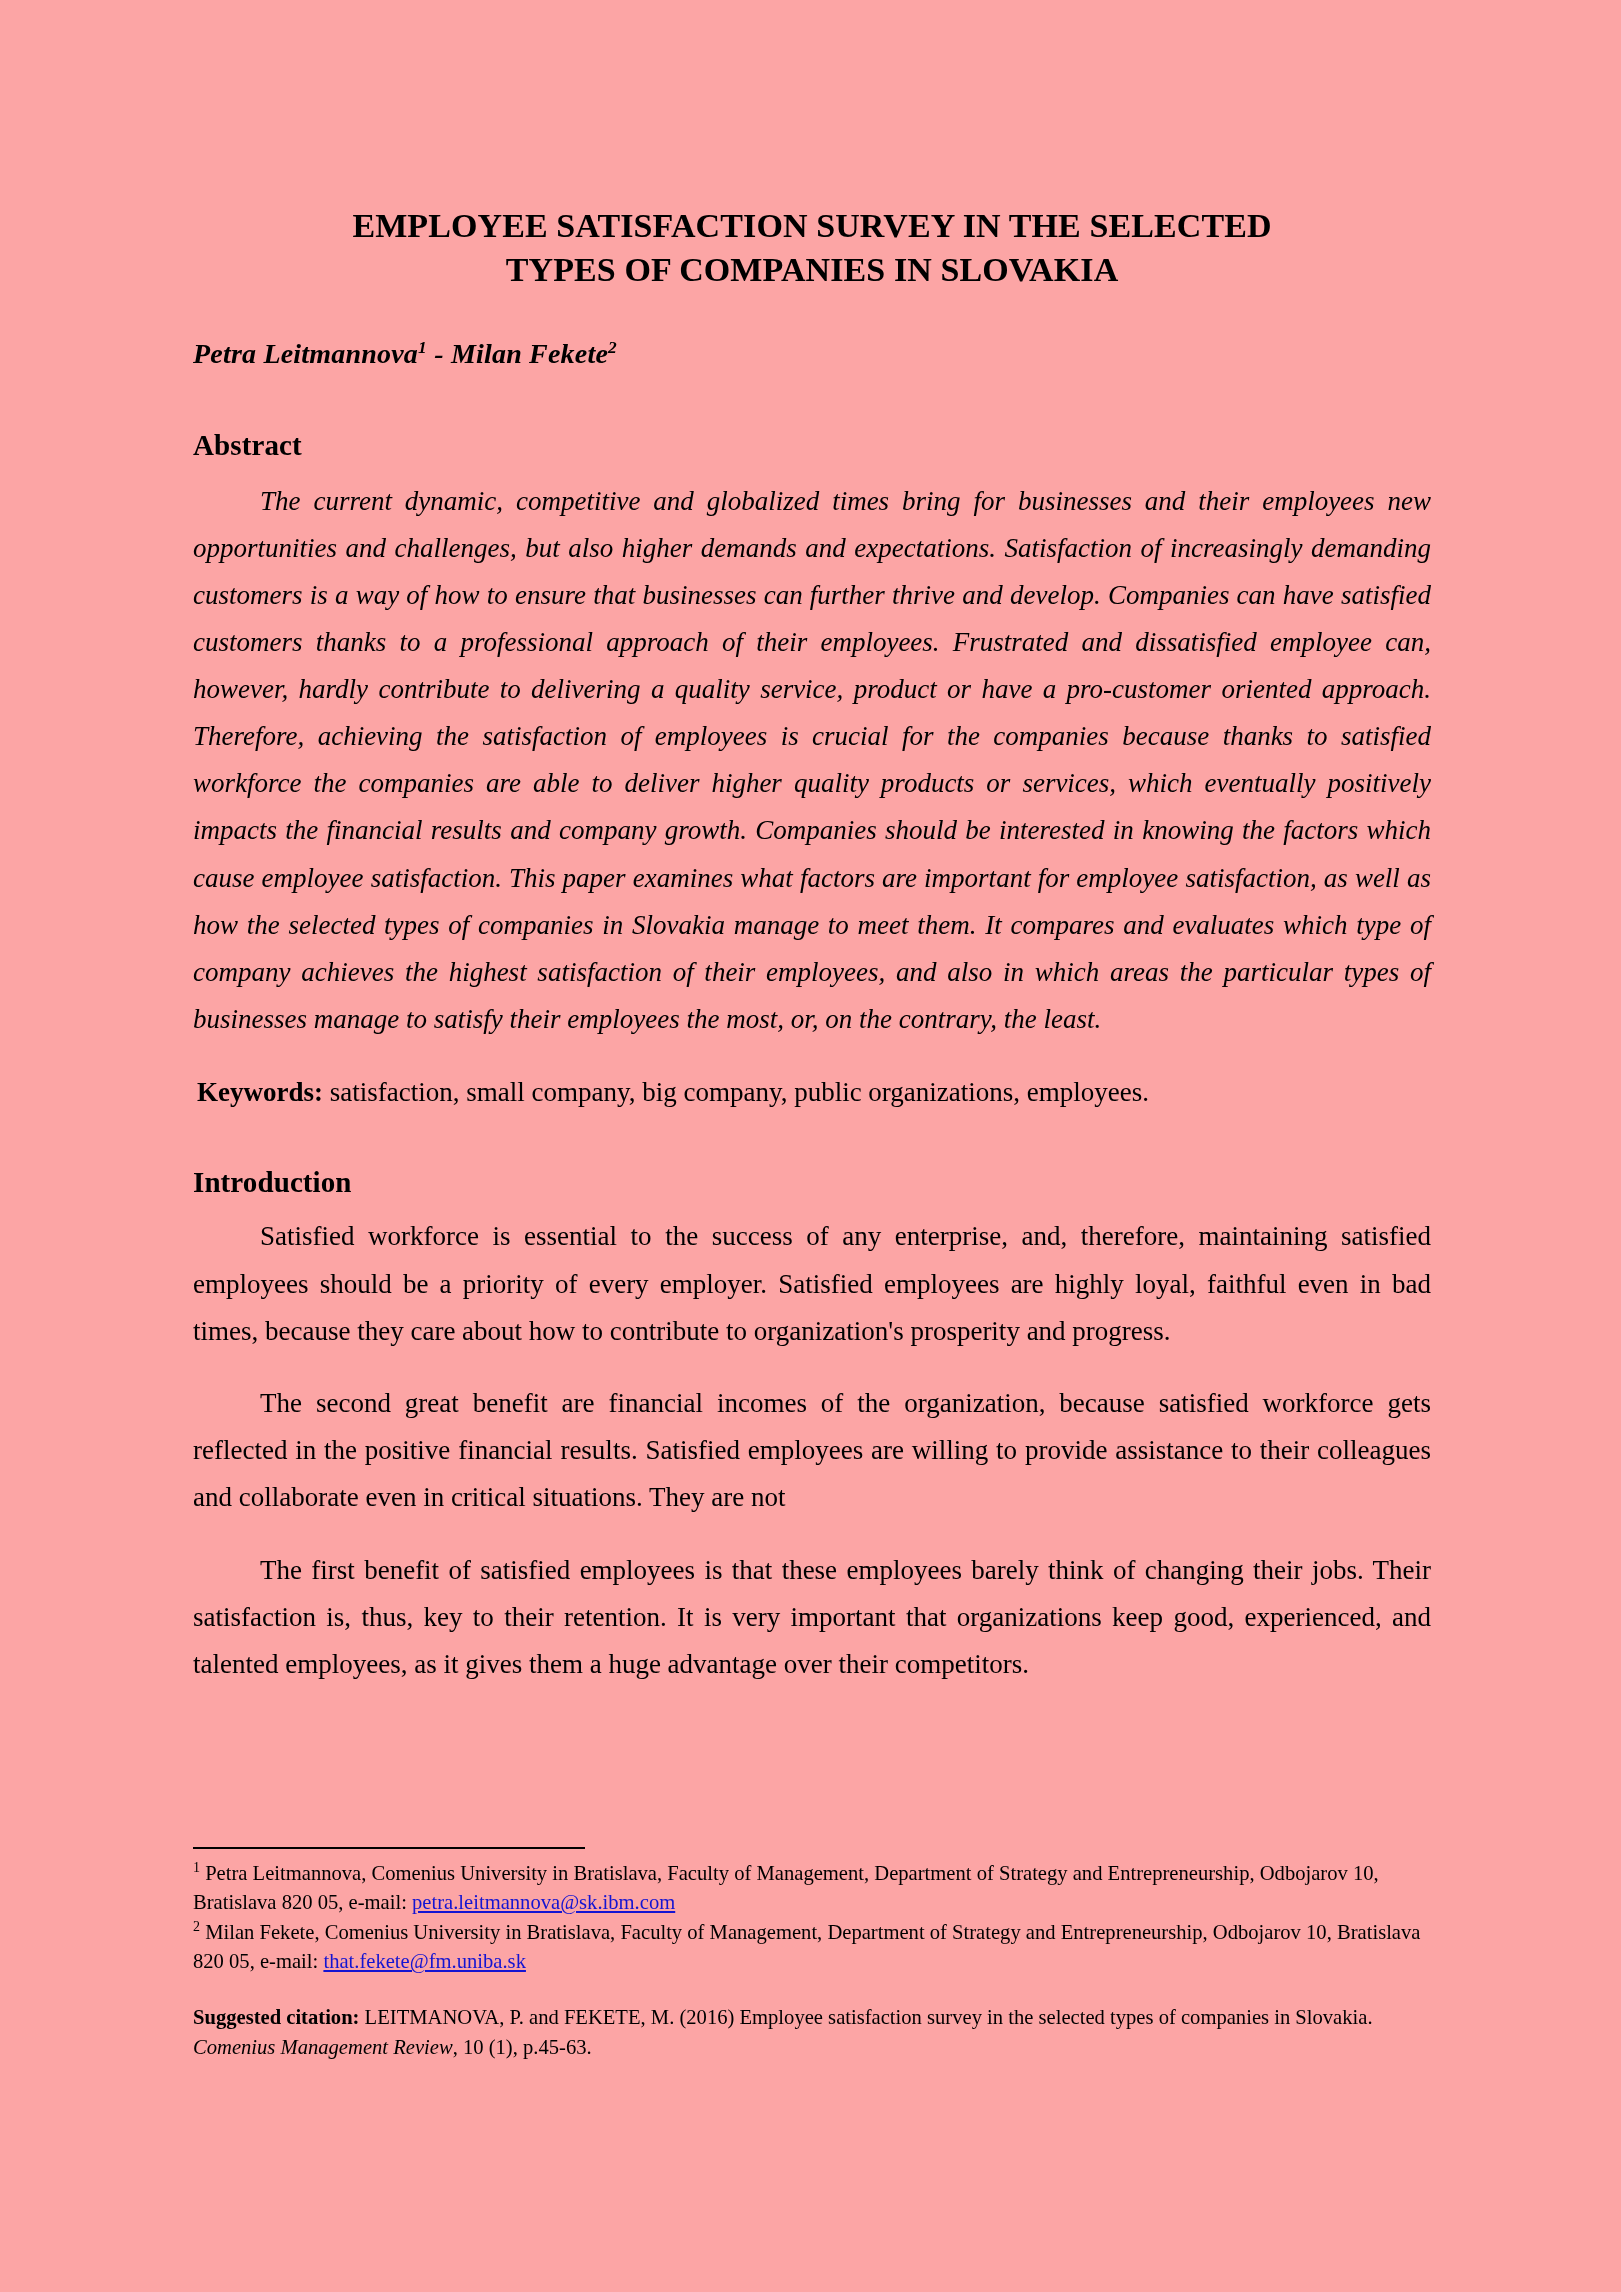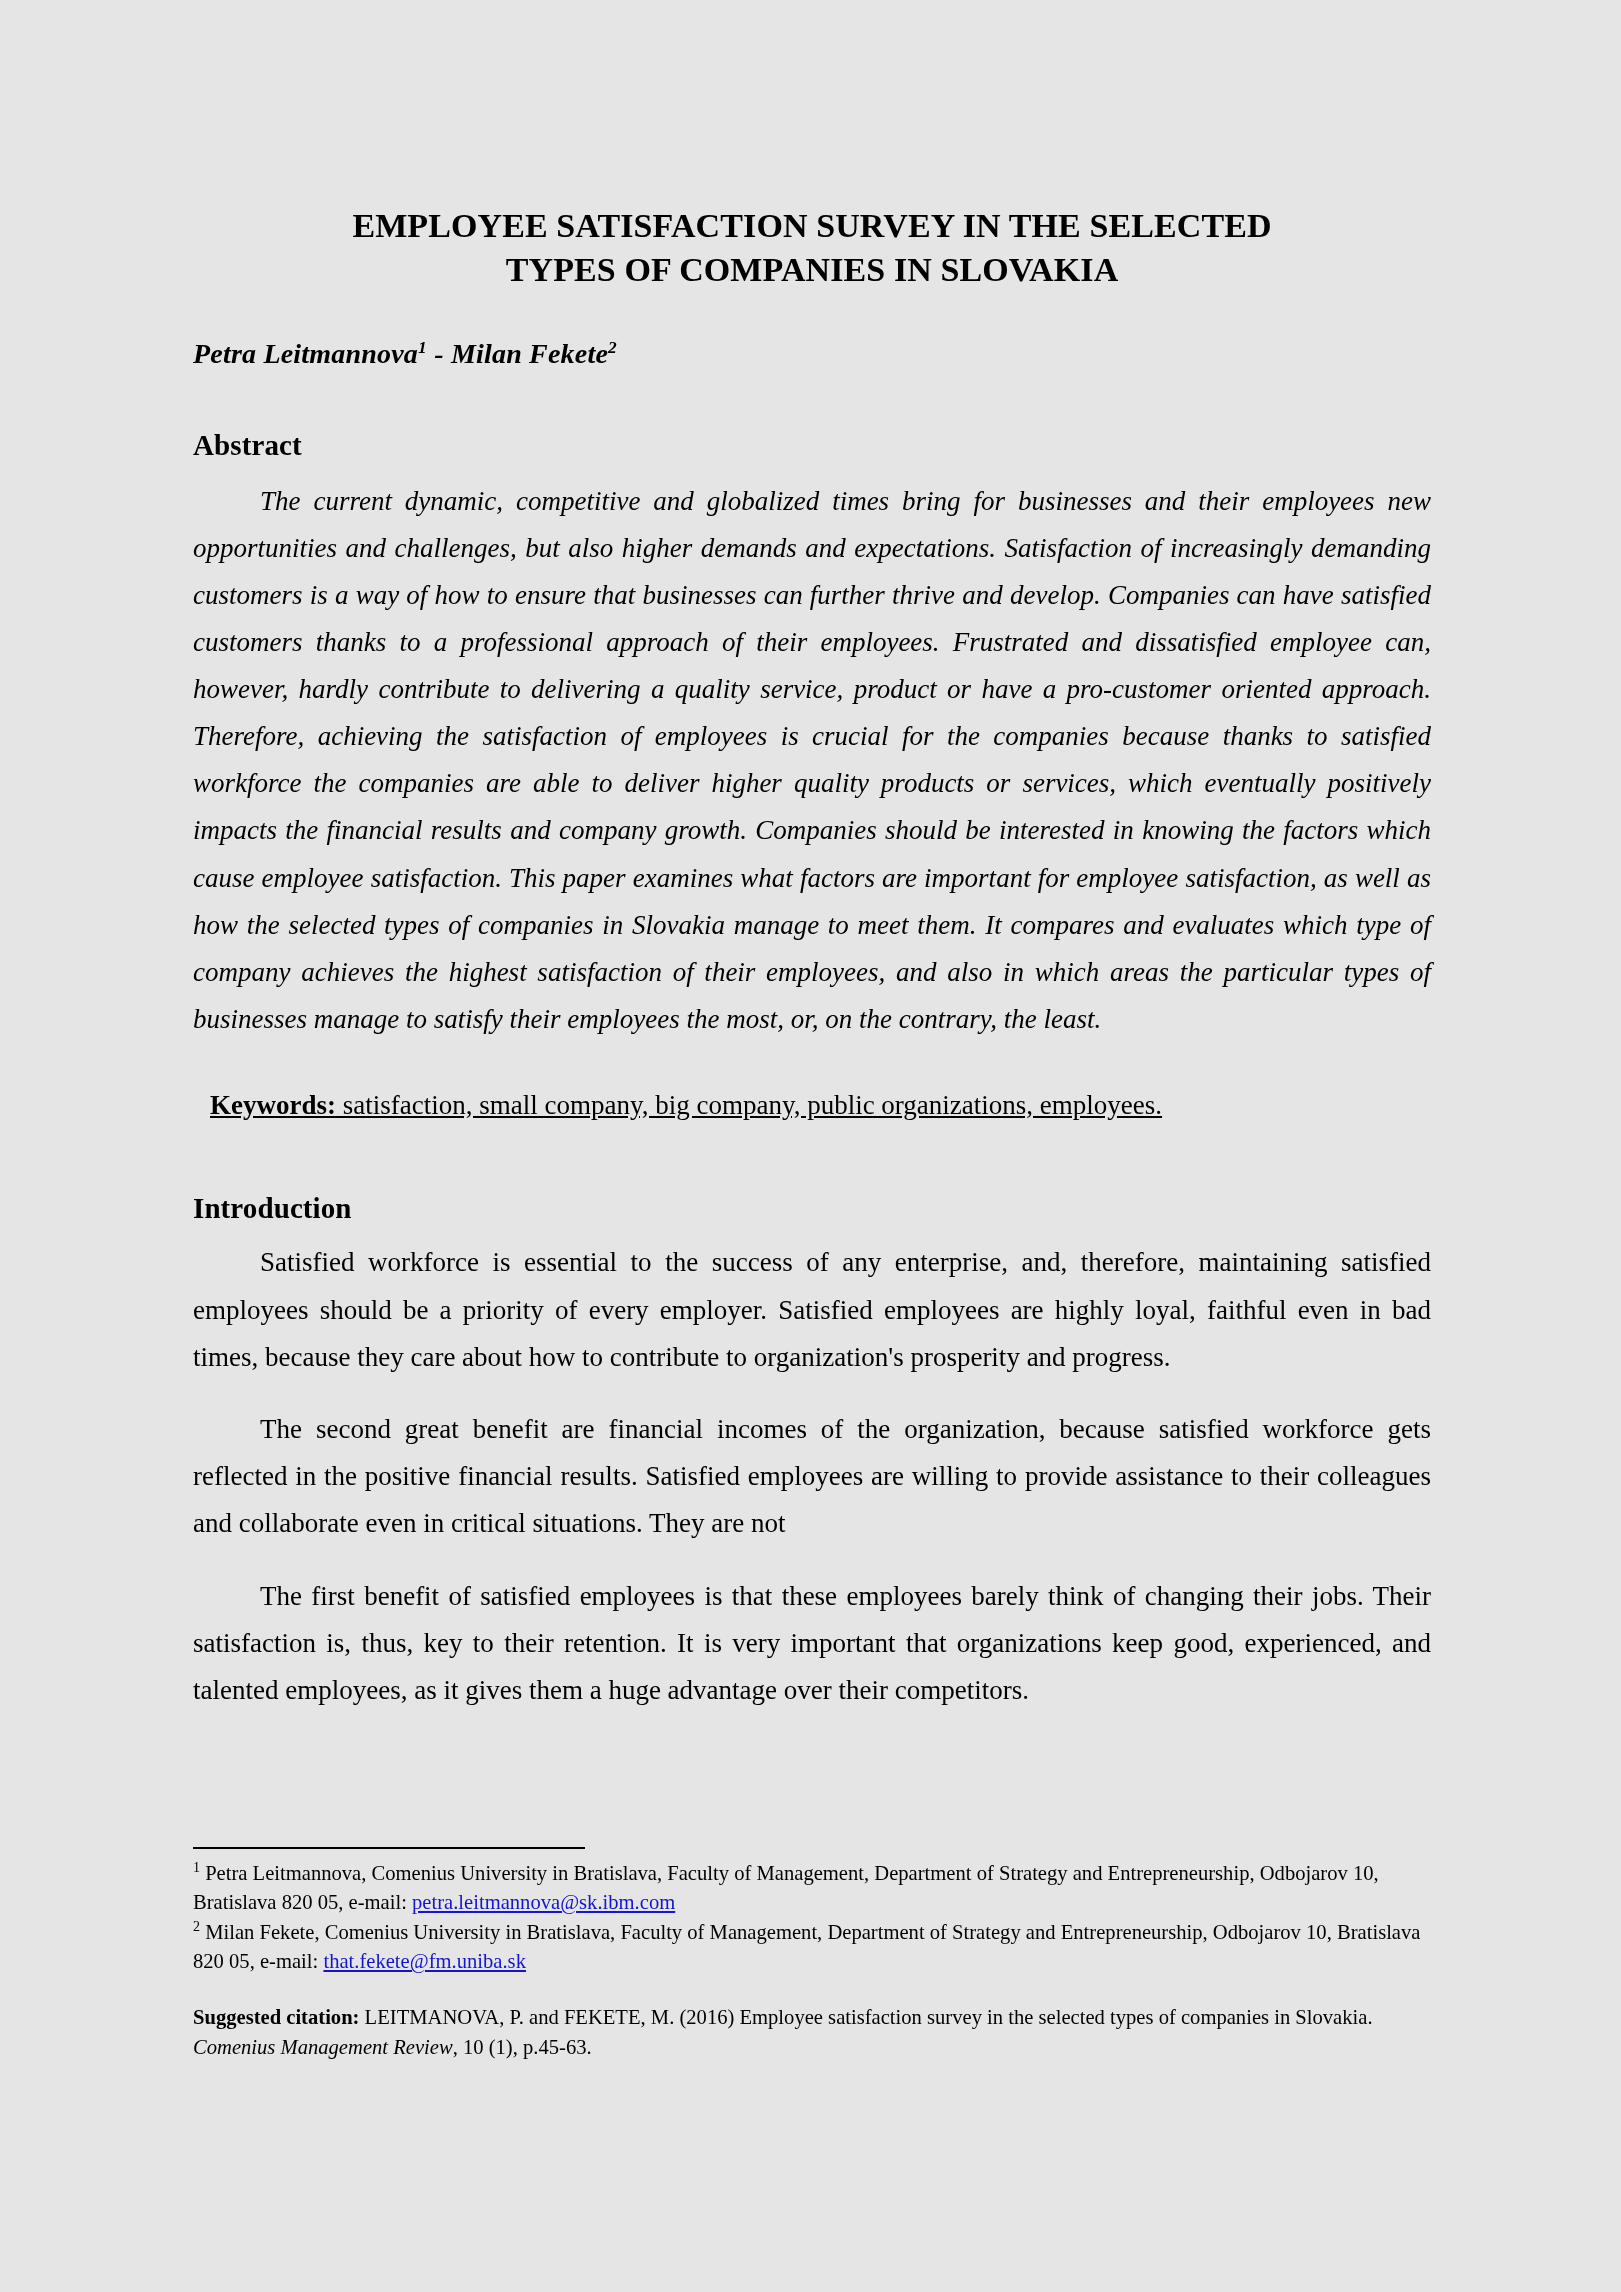--- a/index.html
+++ b/index.html
@@ -4,21 +4,21 @@
 <style>
   html, body {
     margin: 0;
     padding: 0;
     background: #ffffff;
   }
   .page {
     position: relative;
     width: 1621px;
     height: 2293px;
-    background: #e5e5e5;
+    background: #fca5a5;
     margin: 0 auto;
     overflow: hidden;
     font-family: "Liberation Serif", "DejaVu Serif", serif;
     color: #000000;
   }
   .content {
     position: absolute;
     left: 193px;
     top: 0;
     width: 1238px;
@@ -71,23 +71,22 @@
     line-height: 1.745;
     margin: 0;
     padding-top: 15.7px;
     text-indent: 67px;
   }
 
   
   .keywords {
     font-size: 27px;
     line-height: 1.745;
-    margin: 17px;
+    margin: 4px;
     padding-top: 21.6px;
-    text-decoration: underline;
   }
   .keywords b { font-weight: bold; }
 
   
   .body-par {
     font-size: 27px;
     text-align: justify;
     text-justify: inter-word;
     line-height: 1.745;
     margin: 0;

